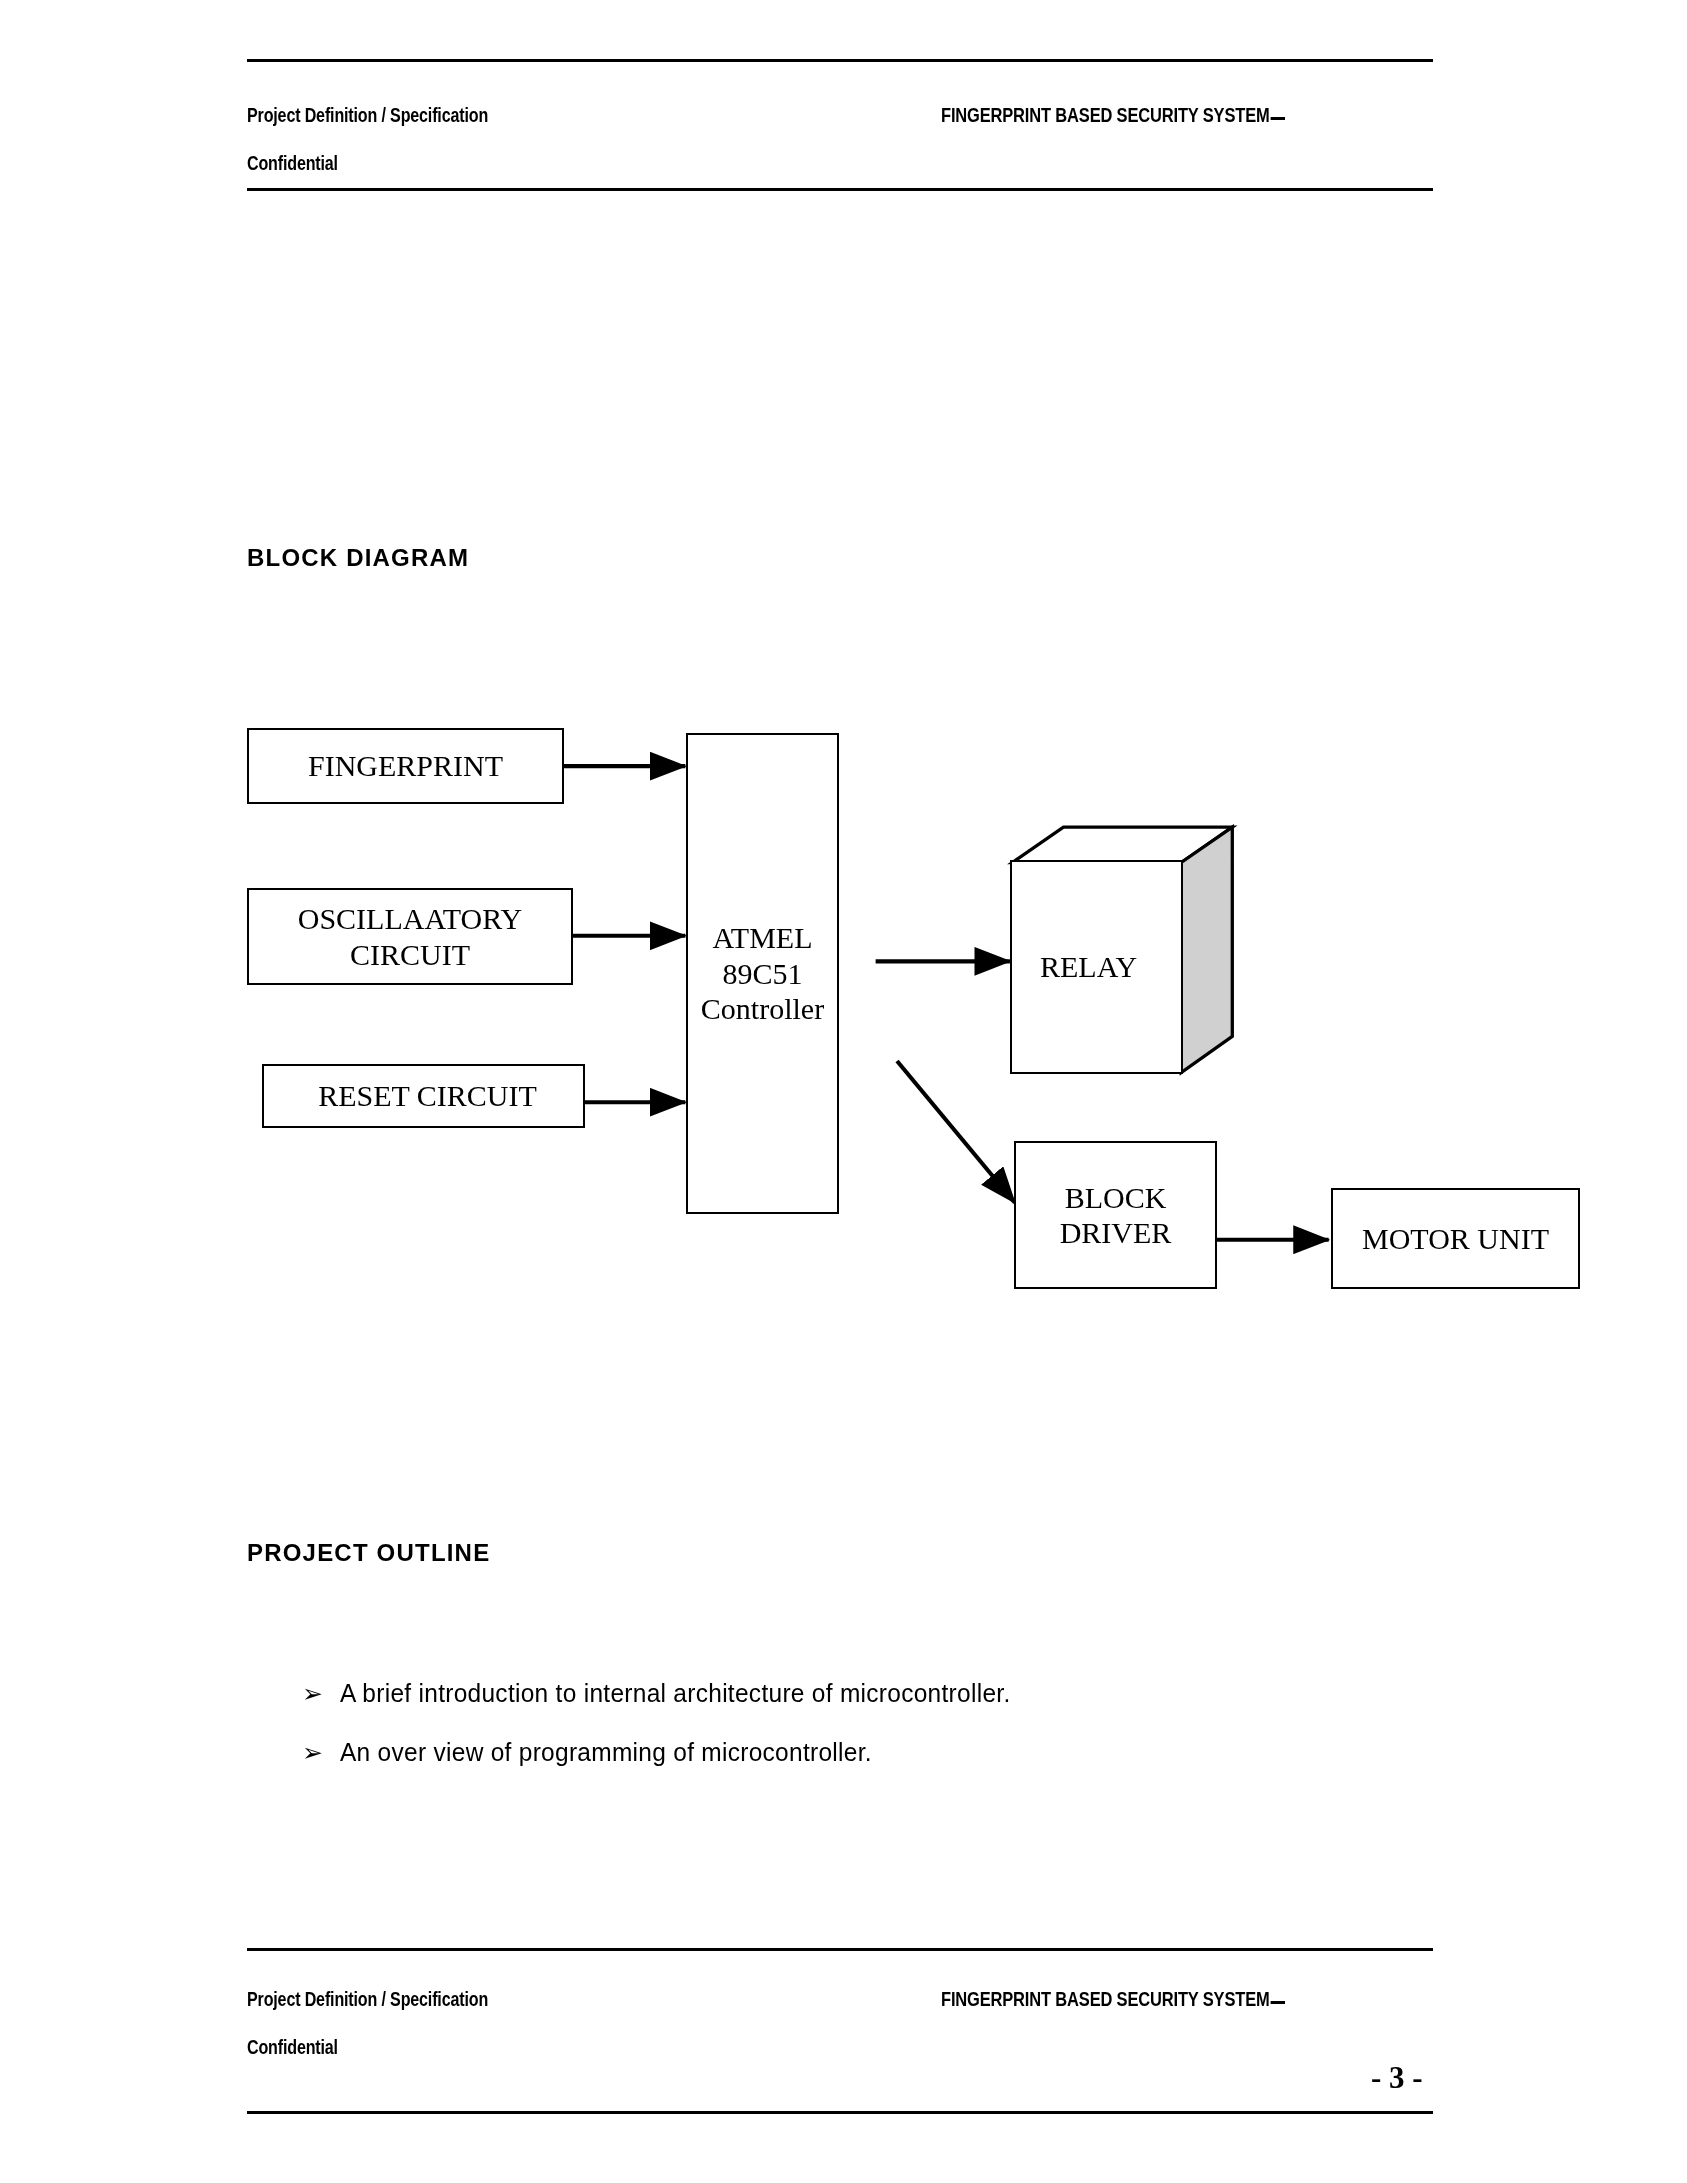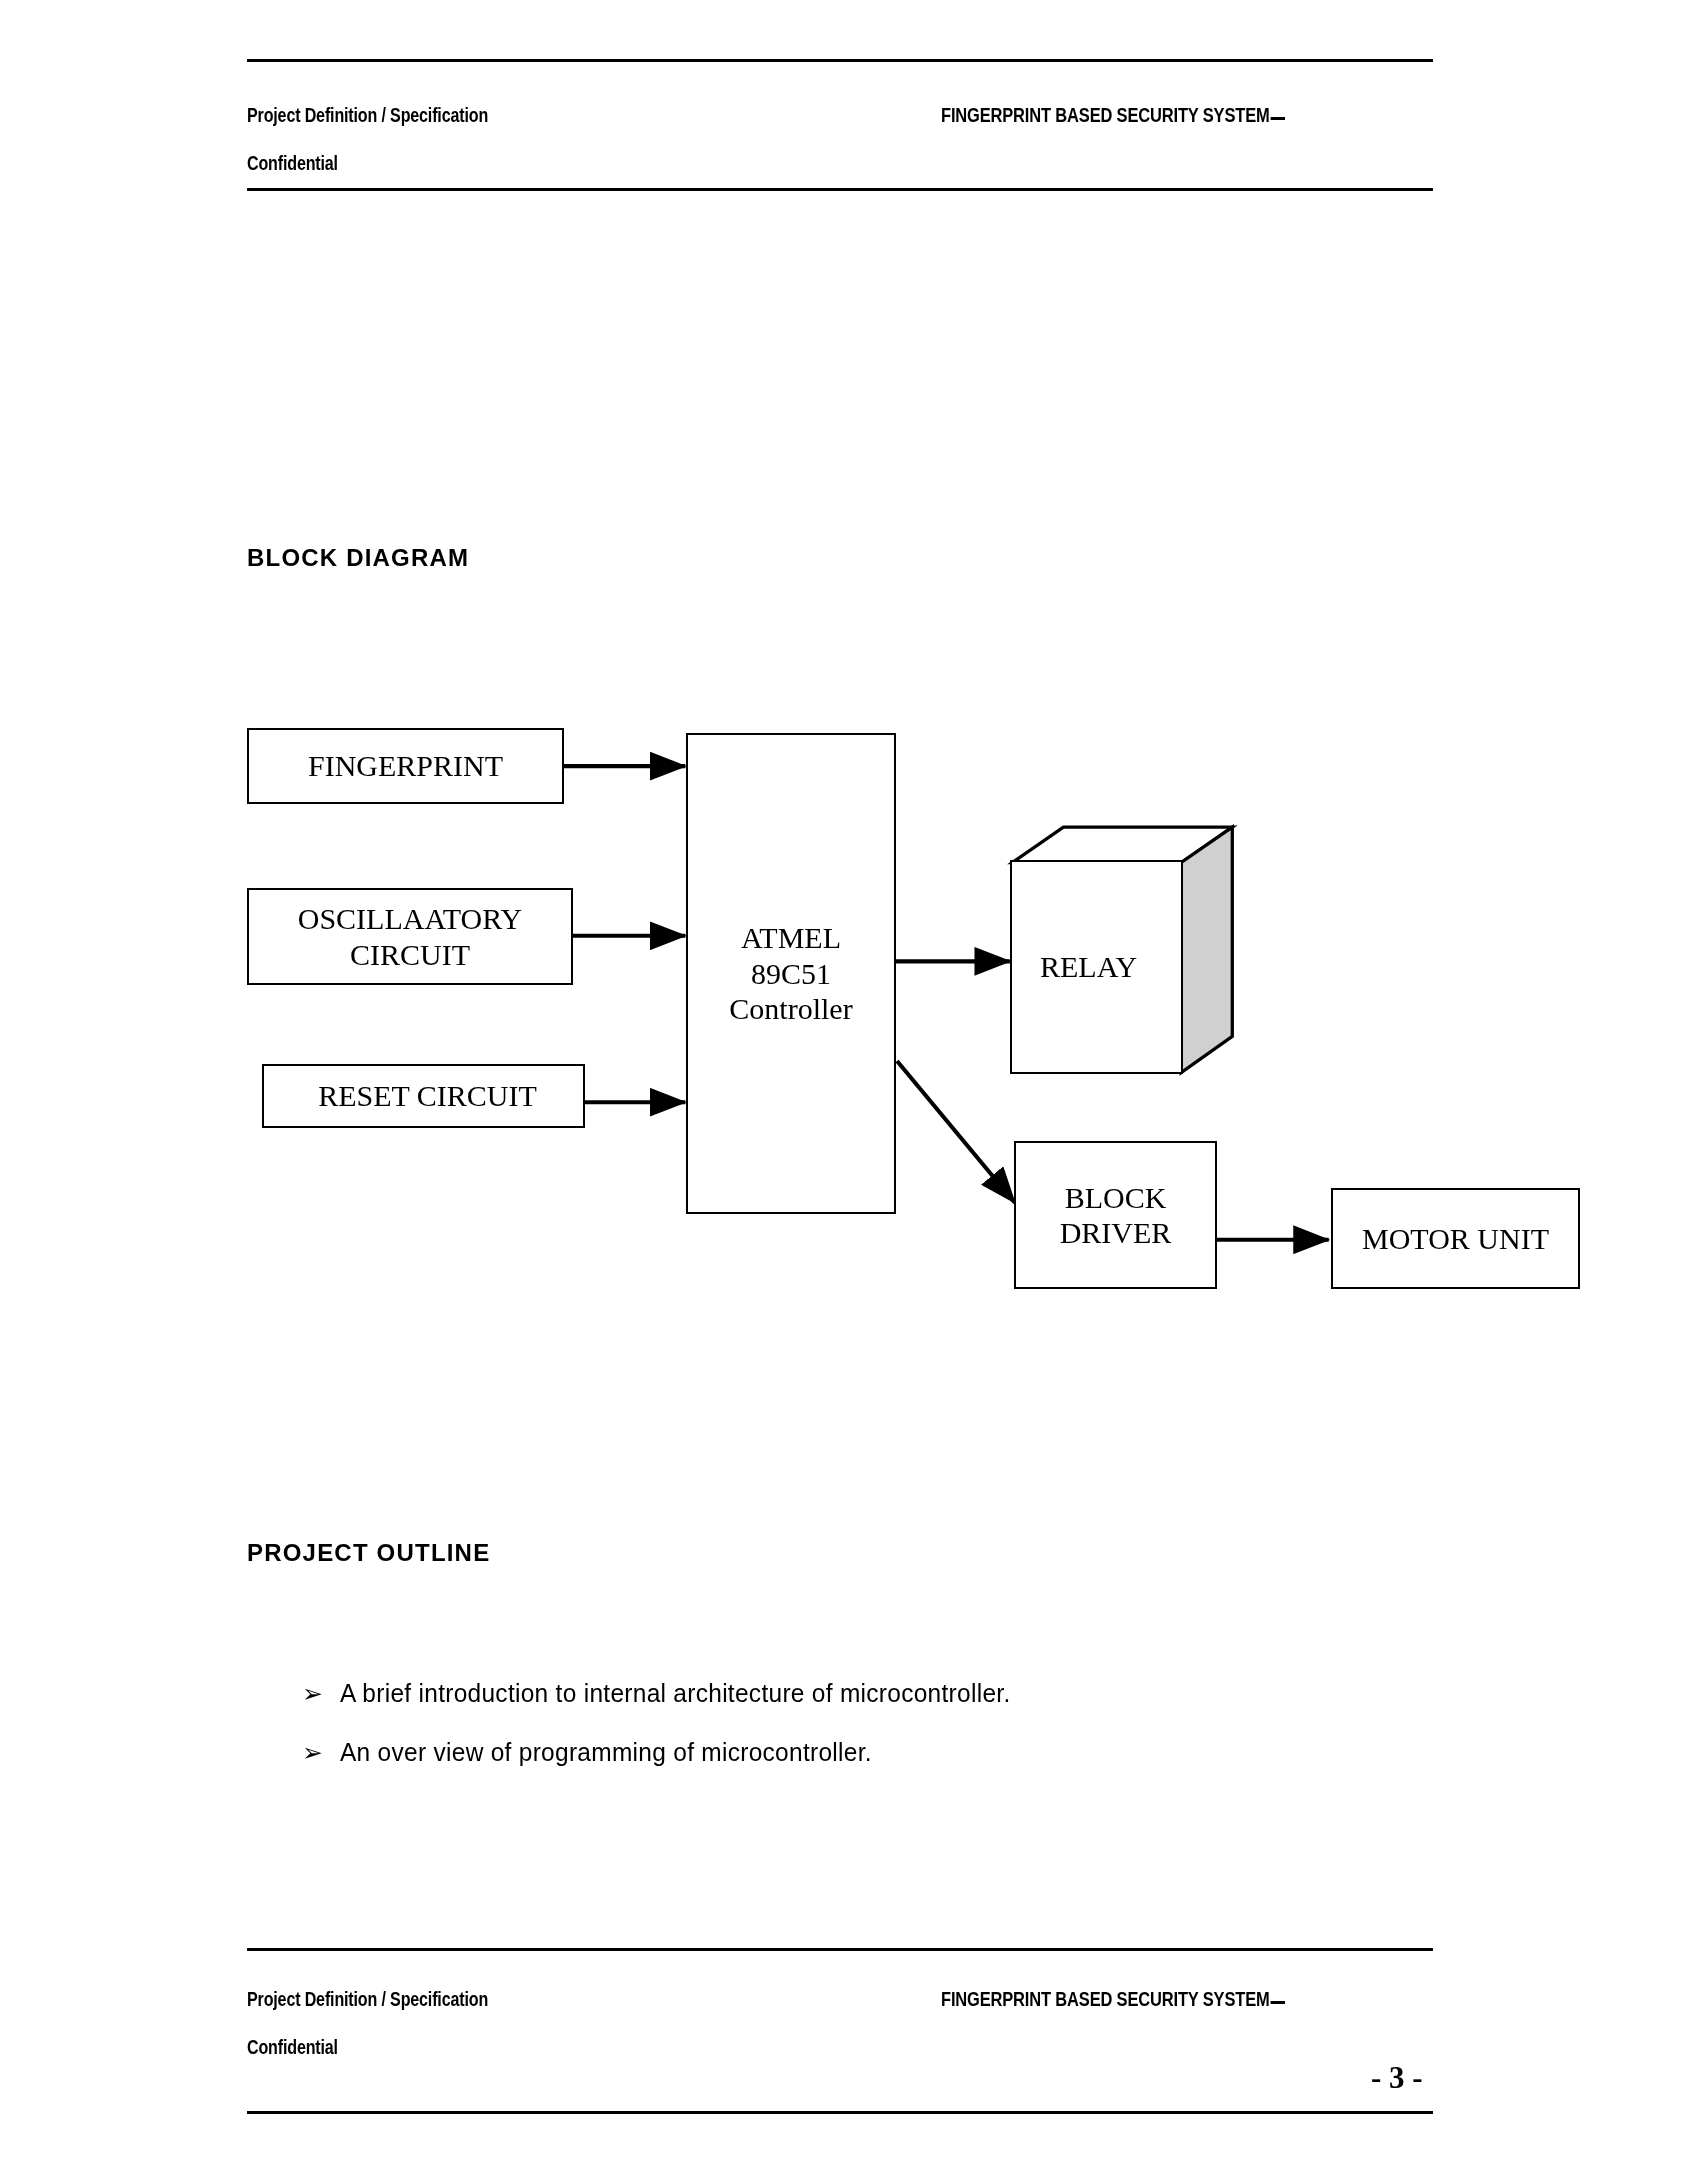--- a/index.html
+++ b/index.html
@@ -181,21 +181,21 @@
 
   <div class="dbox" style="left:247px; top:888px; width:326px; height:97px; flex-direction:column;">
     <span>OSCILLAATORY</span>
     <span>CIRCUIT</span>
   </div>
 
   <div class="dbox" style="left:262px; top:1064px; width:323px; height:64px;padding-left:8px;">
     <span>RESET CIRCUIT</span>
   </div>
 
-  <div class="dbox tall-label" style="left:686px; top:733px; width:210px; height:481px; flex-direction:column;">
+  <div class="dbox tall-label" style="left:686px; top:733px; width:153px; height:481px; flex-direction:column;">
     <span>ATMEL</span>
     <span>89C51</span>
     <span>Controller</span>
   </div>
 
   <div class="cube-face-front" style="left:1010px; top:860px; width:173px; height:214px;">
     <span>RELAY</span>
   </div>
 
   <div class="dbox" style="left:1014px; top:1141px; width:203px; height:148px; flex-direction:column;">

